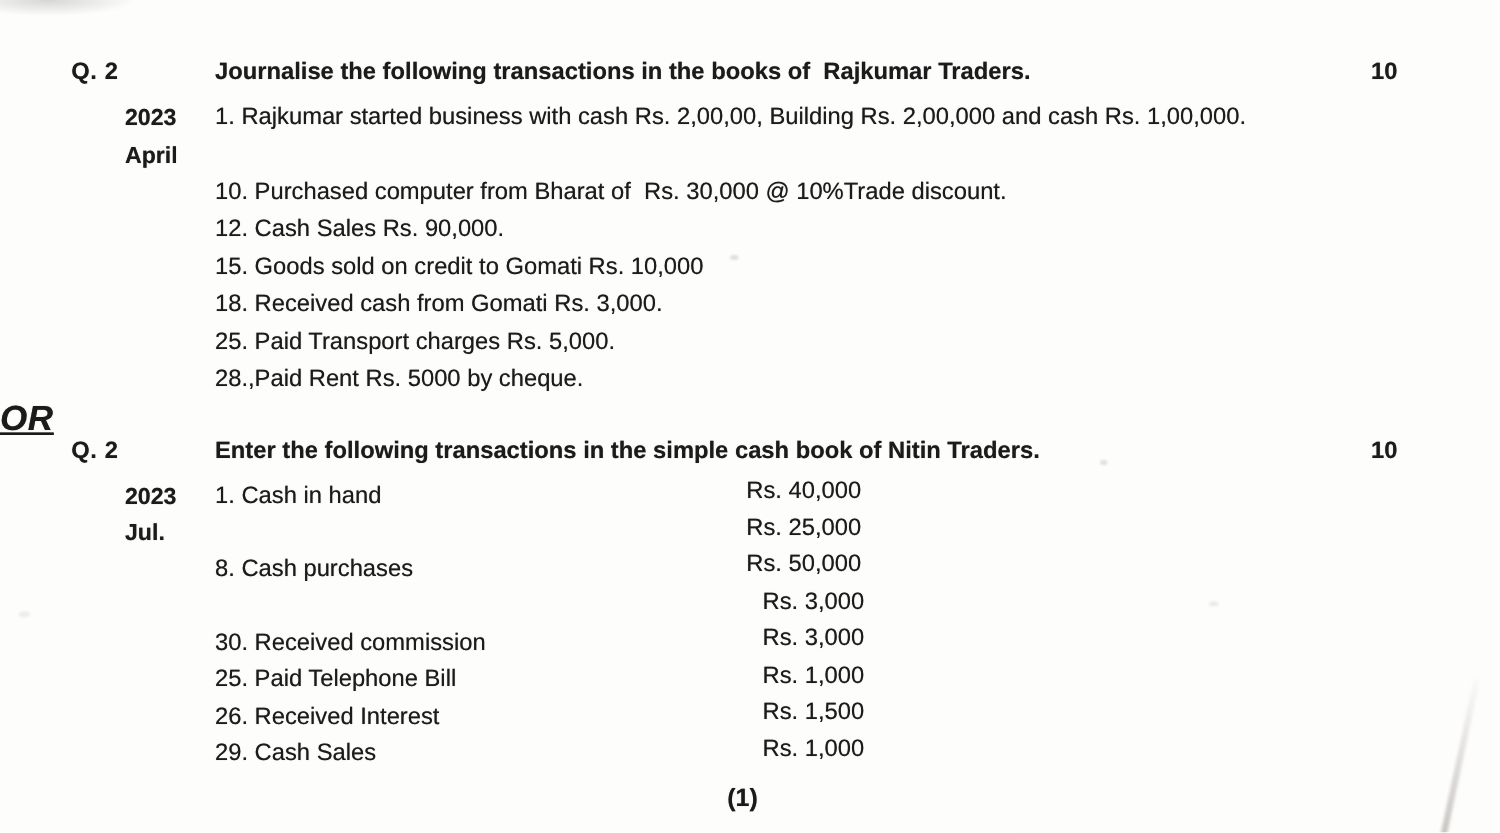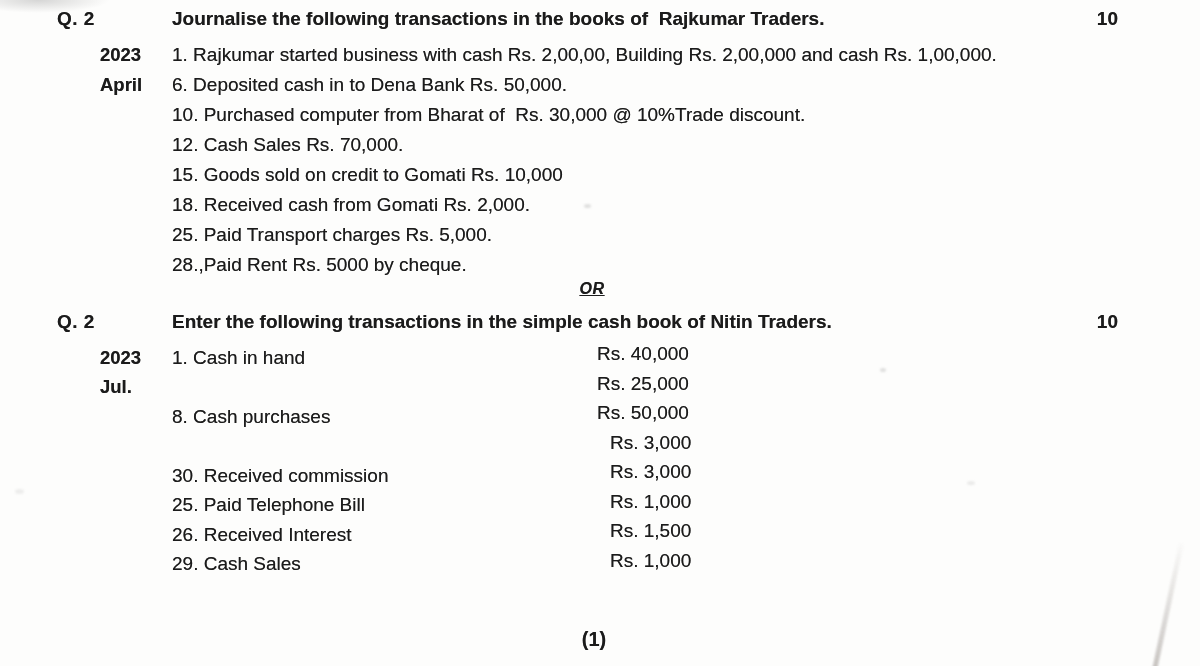--- a/index.html
+++ b/index.html
@@ -9,36 +9,36 @@
     background:#fdfdfc;
     overflow:hidden;
     font-family:"Liberation Sans", sans-serif;
     color:#1b1b1b;
     text-shadow:0 0 0.6px rgba(25,25,25,0.65);
   }
   .sec { position:absolute; left:0; width:100%; }
   #sec1 { top:8px; }
   #sec2 { top:311px; }
 
-  .qheader { position:relative; height:32px; font-weight:700; font-size:19px; }
+  .qheader { position:relative; height:32px; font-weight:700; font-size:19px;margin-top:39px; }
   .qno    { position:absolute; left:57px;  top:0; letter-spacing:0.5px; }
   .qtitle { position:absolute; left:172px; top:0; white-space:pre; }
   .marks  { position:absolute; right:82px; top:0; }
 
   .row { position:relative; height:30px; font-size:19px; display:flex; align-items:center; }
   #sec2 .row { height:29.5px; }
   .datecol { flex:none; margin-left:100px; width:62px; font-weight:700; font-size:18.5px; }
   .txt { margin-left:10px; white-space:pre; }
   .amount { position:absolute; left:597px; top:0; white-space:pre; }
   .amount.ind { left:610px; }
 
   .or-sep {
-    height:30px; text-align:center; padding-right:16px;
+    height:30px; text-align:left; padding-right:16px;
     font-weight:700; font-style:italic; text-decoration:underline;
-    font-size:16px; letter-spacing:0.5px;
+    font-size:28px; letter-spacing:0.5px;
   }
 
   .page-number {
     position:absolute; top:628px; left:0; width:100%;
     text-align:center; padding-right:12px; box-sizing:border-box;
     font-weight:700; font-size:20px;
   }
 
   
   .fold {
@@ -68,37 +68,36 @@
       <span class="qtitle">Journalise the following transactions in the books of  Rajkumar Traders.</span>
       <span class="marks">10</span>
     </div>
 
     <div class="row">
       <span class="datecol">2023</span>
       <span class="txt">1. Rajkumar started business with cash Rs. 2,00,00, Building Rs. 2,00,000 and cash Rs. 1,00,000.</span>
     </div>
     <div class="row">
       <span class="datecol">April</span>
-      <span class="txt">6. Deposited cash in to Dena Bank Rs. 50,000.</span>
     </div>
     <div class="row">
       <span class="datecol"></span>
       <span class="txt">10. Purchased computer from Bharat of  Rs. 30,000 @ 10%Trade discount.</span>
     </div>
     <div class="row">
       <span class="datecol"></span>
-      <span class="txt">12. Cash Sales Rs. 70,000.</span>
+      <span class="txt">12. Cash Sales Rs. 90,000.</span>
     </div>
     <div class="row">
       <span class="datecol"></span>
       <span class="txt">15. Goods sold on credit to Gomati Rs. 10,000</span>
     </div>
     <div class="row">
       <span class="datecol"></span>
-      <span class="txt">18. Received cash from Gomati Rs. 2,000.</span>
+      <span class="txt">18. Received cash from Gomati Rs. 3,000.</span>
     </div>
     <div class="row">
       <span class="datecol"></span>
       <span class="txt">25. Paid Transport charges Rs. 5,000.</span>
     </div>
     <div class="row">
       <span class="datecol"></span>
       <span class="txt">28.,Paid Rent Rs. 5000 by cheque.</span>
     </div>
 

